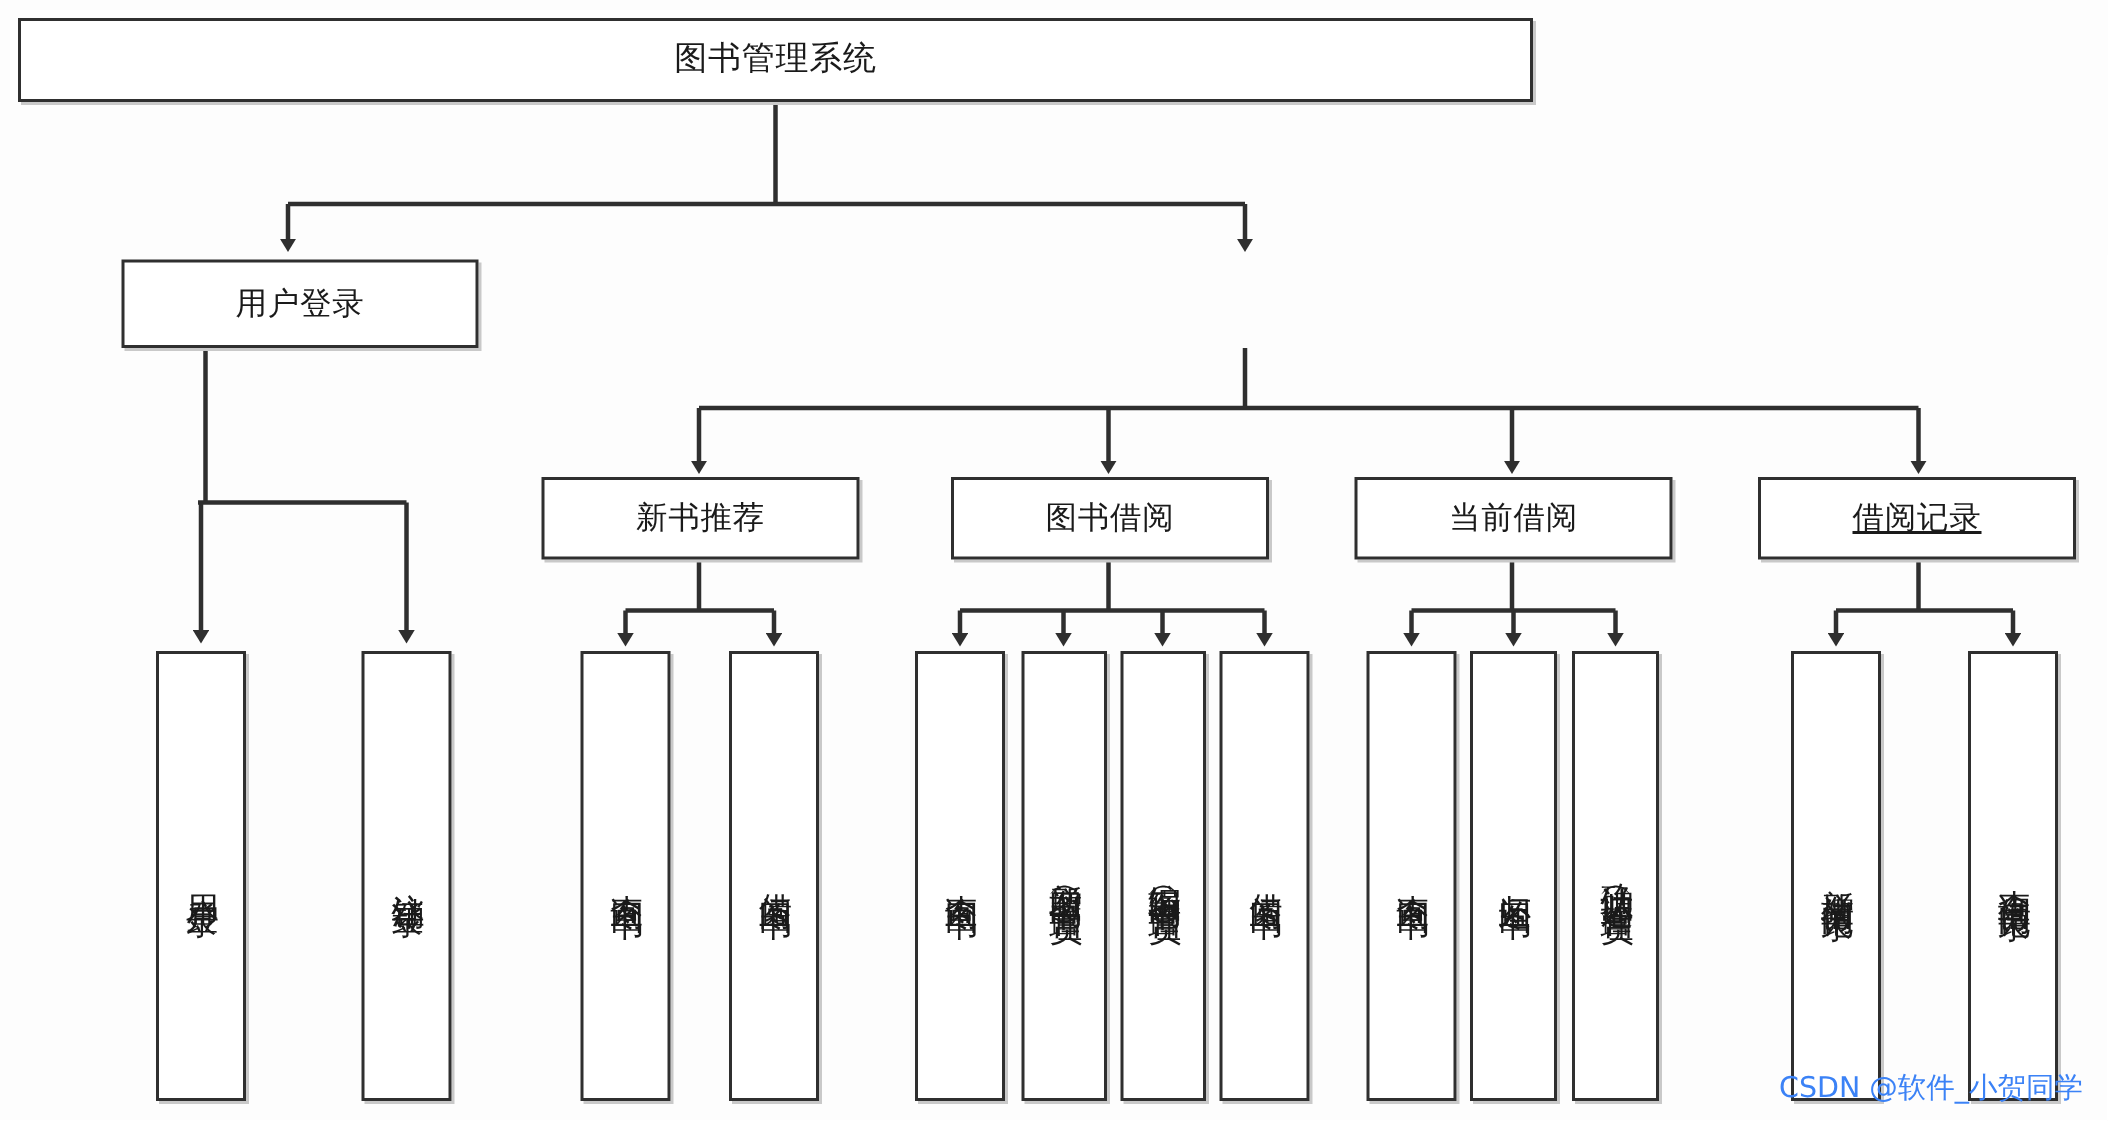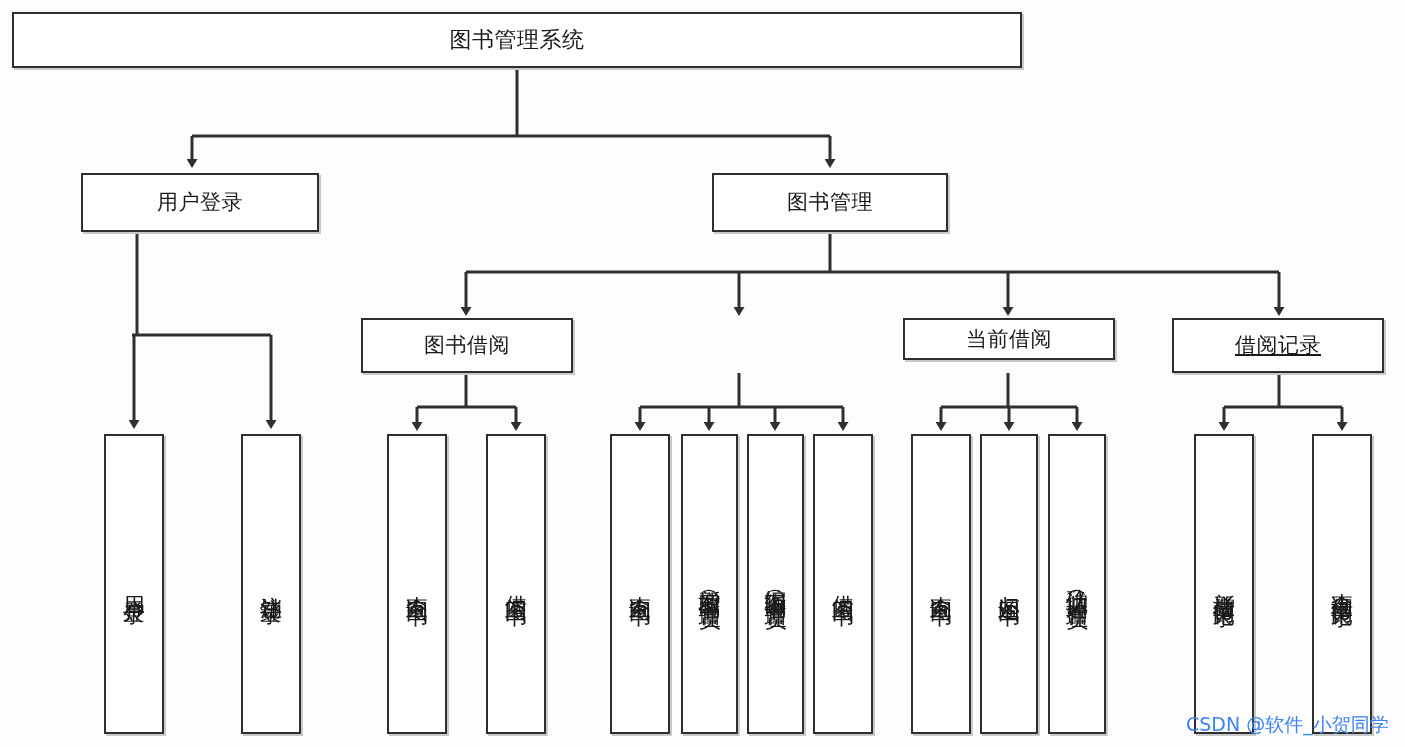--- a/index.html
+++ b/index.html
@@ -131,28 +131,28 @@
     </g>
   </svg>
 
   <div class="node horiz root" style="left:12px; top:12px; width:1010px; height:56px;">
     <span class="node-label">图书管理系统</span>
   </div>
 
   <div class="node horiz" style="left:81px; top:173px; width:238px; height:59px;">
     <span class="node-label">用户登录</span>
   </div>
-  <div class="node horiz" style="left:712px; top:173px; width:236px; height:59px;">
-    <span class="node-label">图书管理</span>
-  </div>
 
   <div class="node horiz" style="left:361px; top:318px; width:212px; height:55px;">
+    <span class="node-label">新书推荐</span>
+  </div>
+  <div class="node horiz" style="left:634px; top:318px; width:212px; height:55px;">
     <span class="node-label">图书借阅</span>
   </div>
-  <div class="node horiz" style="left:903px; top:318px; width:212px; height:42px;">
+  <div class="node horiz" style="left:903px; top:318px; width:212px; height:55px;">
     <span class="node-label">当前借阅</span>
   </div>
   <div class="node horiz" style="left:1172px; top:318px; width:212px; height:55px;text-decoration:underline;">
     <span class="node-label">借阅记录</span>
   </div>
 
   <div class="node vert" style="left:104px; top:434px; width:60px; height:300px;">
     <span class="node-label">用户登录</span>
   </div>
   <div class="node vert" style="left:241px; top:434px; width:60px; height:300px;">

